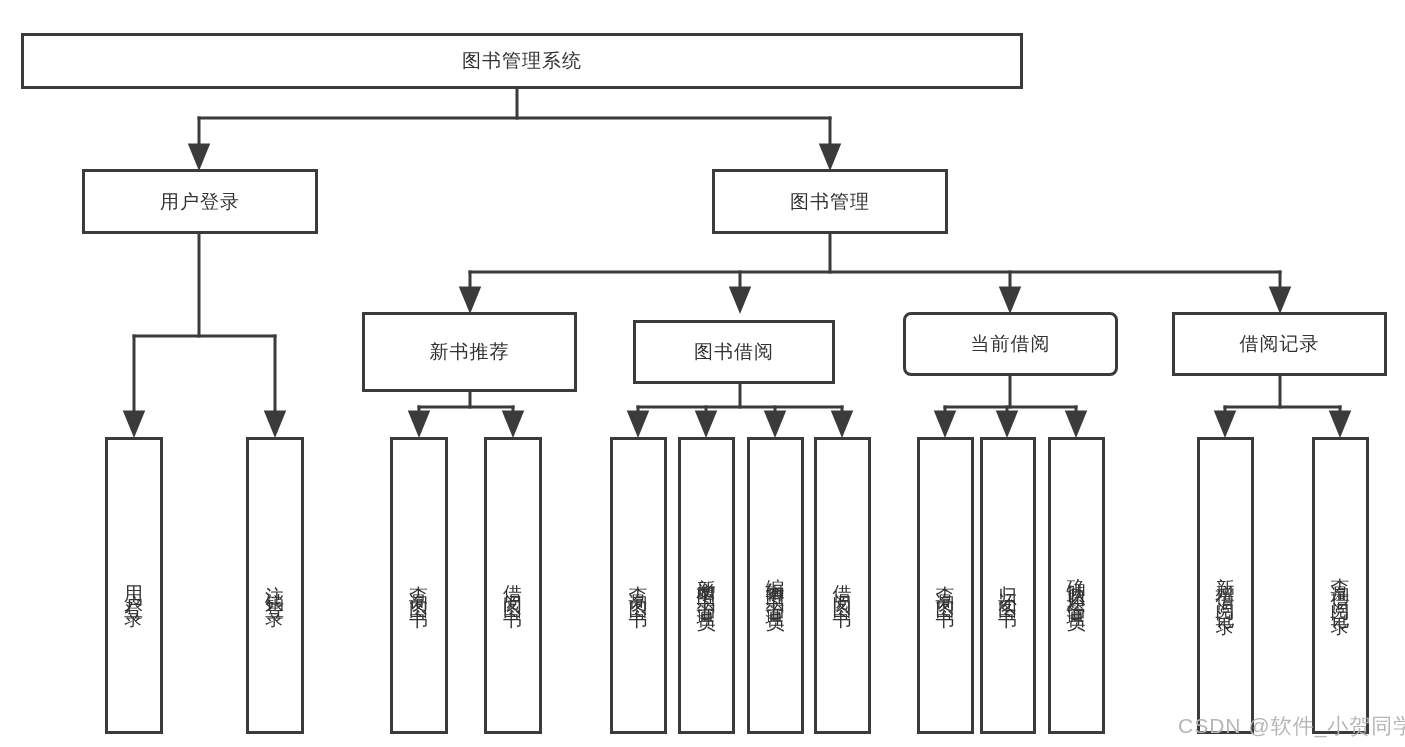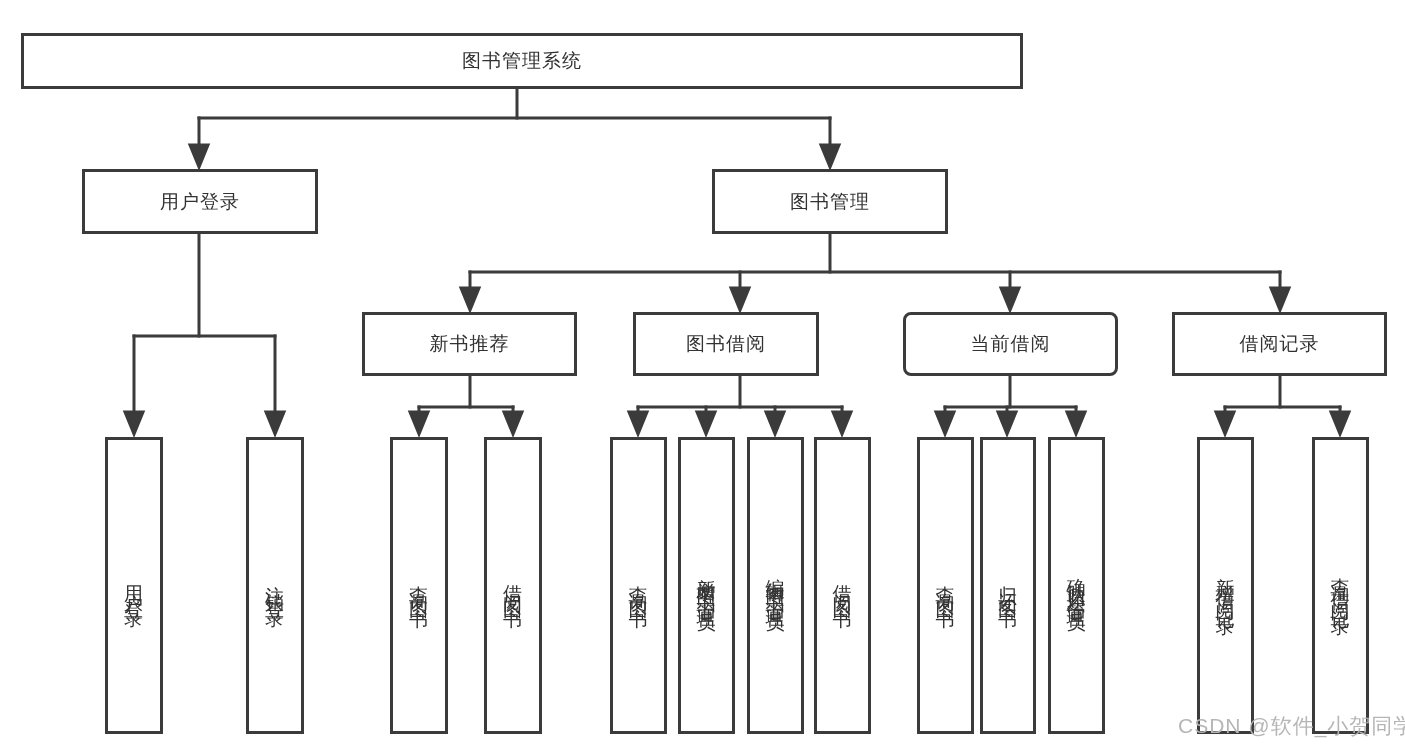--- a/index.html
+++ b/index.html
@@ -149,24 +149,24 @@
     <span>图书管理系统</span>
   </div>
 
   <div class="hnode" style="left:82px; top:169px; width:236px; height:65px;">
     <span>用户登录</span>
   </div>
   <div class="hnode" style="left:712px; top:169px; width:236px; height:65px;">
     <span>图书管理</span>
   </div>
 
-  <div class="hnode" style="left:362px; top:312px; width:215px; height:64px;">
+  <div class="hnode" style="left:362px; top:312px; width:215px; height:80px;">
     <span>新书推荐</span>
   </div>
-  <div class="hnode" style="left:633px; top:312px; width:186px; height:64px;">
+  <div class="hnode" style="left:633px; top:320px; width:202px; height:64px;">
     <span>图书借阅</span>
   </div>
   <div class="hnode" style="left:903px; top:312px; width:215px; height:64px;border-radius:8px;">
     <span>当前借阅</span>
   </div>
   <div class="hnode" style="left:1172px; top:312px; width:215px; height:64px;">
     <span>借阅记录</span>
   </div>
 
   <div class="vnode" style="left:105px; top:437px; width:58px; height:297px;">

